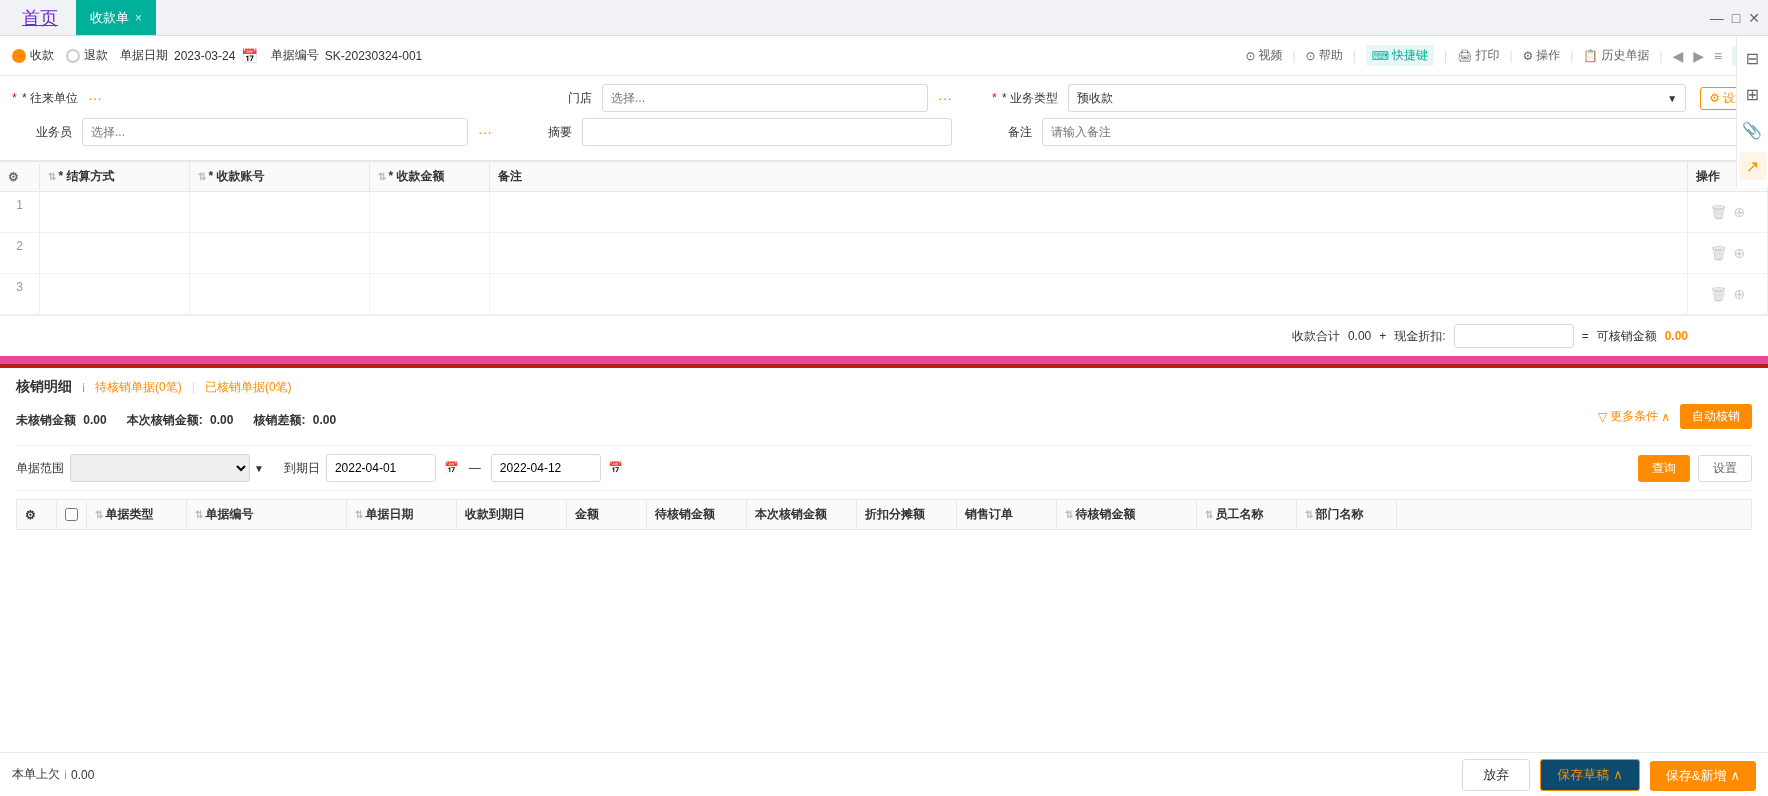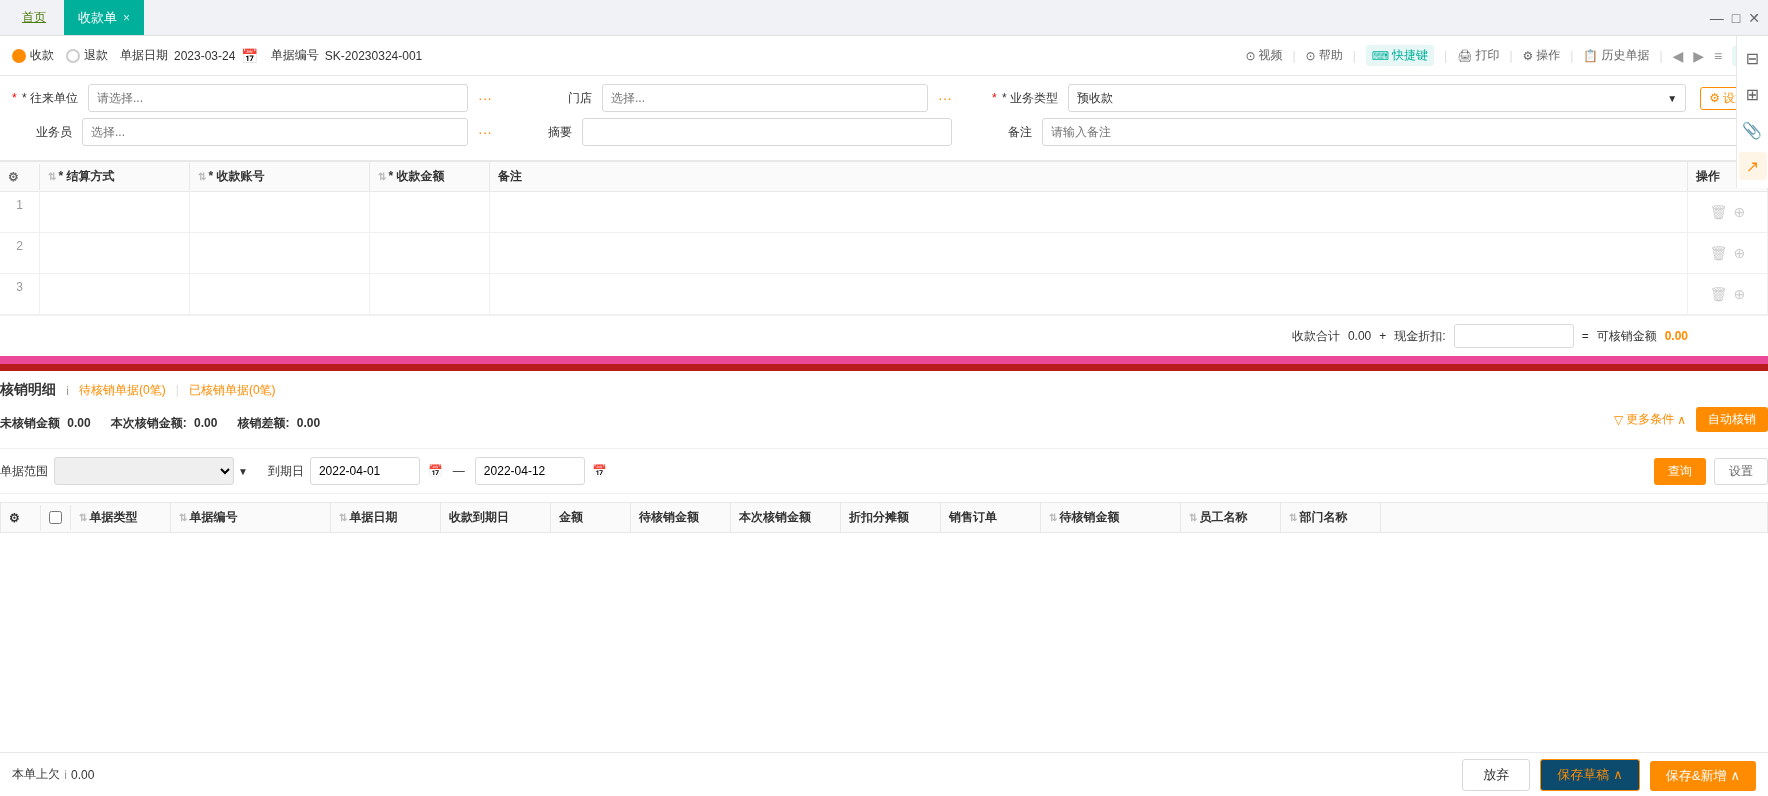--- a/index.html
+++ b/index.html
@@ -4,22 +4,22 @@
   <style>
     * { box-sizing: border-box; margin: 0; padding: 0; }
     body { font-family: "Microsoft YaHei", Arial, sans-serif; font-size: 12px; background: #f0f2f5; color: #333; height: 796px; overflow: hidden; }
 
     
     .tab-bar {
       display: flex; align-items: center; background: #f0f2f5; height: 36px;
       border-bottom: 1px solid #ddd; padding: 0 8px; gap: 4px;
     }
     .tab-home {
-      background: #f0f2f5; color: #4d7c0f; padding: 0 14px; height: 100%;
-      display: flex; align-items: center; cursor: pointer; font-size: 12px; text-decoration: underline;
+      background: #f0f2f5; color: #6d28d9; padding: 0 14px; height: 100%;
+      display: flex; align-items: center; cursor: pointer; font-size: 18px; text-decoration: underline;
     }
     .tab-active {
       background: #00b09b; color: #fff; padding: 0 14px; height: 100%;
       display: flex; align-items: center; cursor: pointer; font-size: 13px; gap: 6px;
     }
     .tab-close { font-size: 12px; opacity: 0.8; cursor: pointer; }
     .tab-bar-right { margin-left: auto; display: flex; gap: 8px; }
     .tab-bar-btn { background: none; border: none; cursor: pointer; font-size: 14px; color: #666; }
 
     
@@ -89,21 +89,21 @@
 
     .summary-row {
       display: flex; align-items: center; justify-content: flex-end;
       padding: 8px 80px 8px 0; gap: 8px; font-size: 12px; color: #333;
       background: #fff; border-top: 1px solid #f0f0f0;
     }
     .summary-orange { color: #ff8c00; font-weight: bold; }
     .summary-input { width: 120px; height: 24px; border: 1px solid #d9d9d9; border-radius: 3px; padding: 0 6px; }
 
     
-    .verify-area { background: #fff; margin-top: 8px; border-top: 7px solid #b91c1c; padding: 10px 0; flex: 1; overflow: auto; }
+    .verify-area { background: #fff; margin-top: 8px; border-top: 4px solid #b91c1c; padding: 10px 16px; flex: 1; overflow: auto; }
     .verify-title { display: flex; align-items: center; gap: 10px; margin-bottom: 8px; }
     .verify-title-text { font-size: 14px; font-weight: bold; color: #333; }
     .verify-tab { color: #ff8c00; cursor: pointer; font-size: 12px; }
     .verify-tab span { color: #ff8c00; }
 
     .verify-stats { display: flex; align-items: center; gap: 20px; margin-bottom: 8px; font-size: 12px; }
     .verify-stat { color: #333; font-weight: bold; }
     .verify-stat span { color: #333; }
 
     .verify-filter { display: flex; align-items: center; justify-content: flex-end; gap: 10px; margin-bottom: 8px; }
@@ -232,21 +232,20 @@
   </div>
 
   <div class="form-area">
     <div class="form-row">
 
       <div class="form-field" style="max-width: 480px;">
         <span class="form-field-label">
           <span style="color:#f00;">*</span>
           <span style="margin-left:2px;">* 往来单位</span>
         </span>
-        <input class="form-input" type="text" style="margin-left: 4px;" placeholder="请选择...">
         <span class="form-more">···</span>
       </div>
 
       <div class="form-field" style="max-width: 420px; margin-left: 40px;">
         <span class="form-field-label">门店</span>
         <input class="form-input" type="text" style="margin-left: 4px;" placeholder="选择...">
         <span class="form-more">···</span>
       </div>
 
       <div class="form-field" style="margin-left: 40px;">

